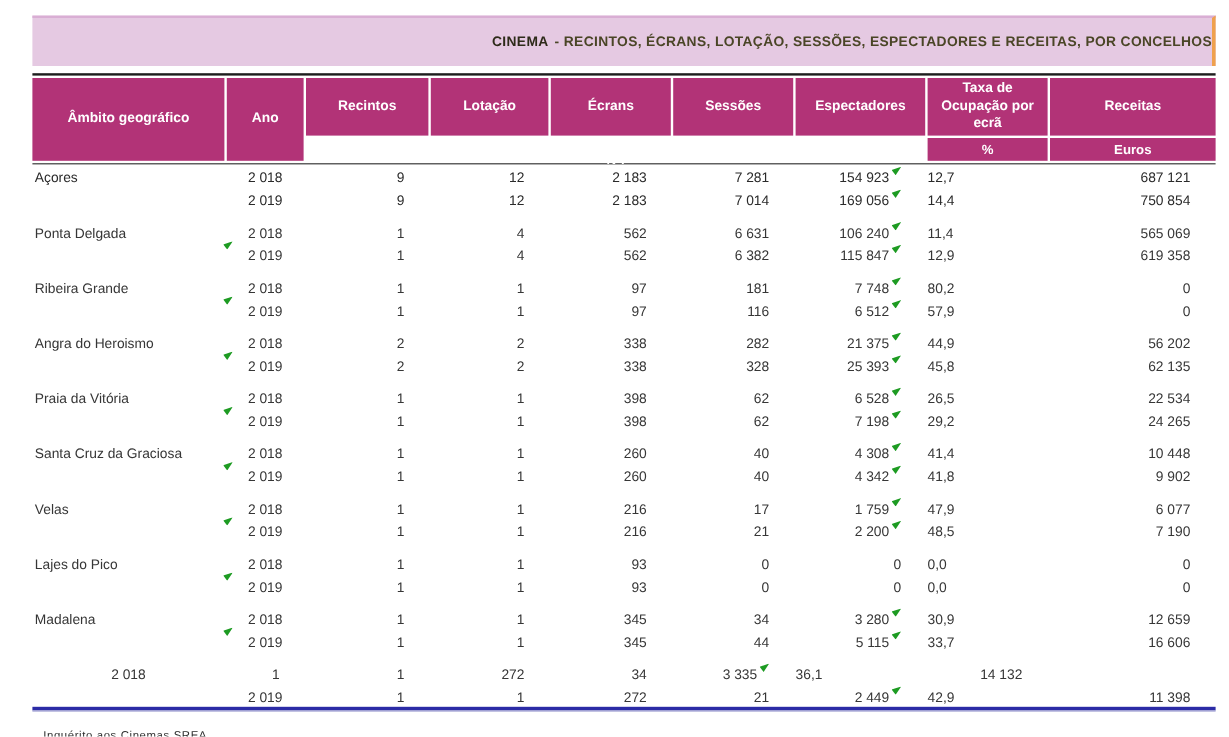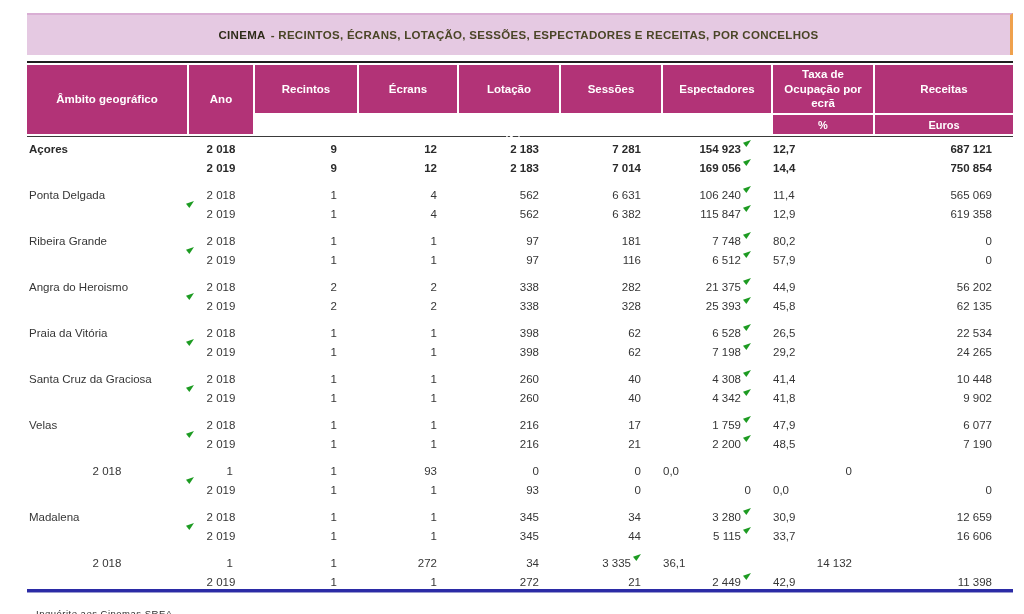--- a/index.html
+++ b/index.html
@@ -3,21 +3,21 @@
 <meta charset="utf-8">
 <style>
   html,body{margin:0;padding:0;background:#ffffff;}
   body{font-family:"Liberation Sans", sans-serif;}
   #page{position:relative;width:1024px;height:614px;background:#ffffff;overflow:hidden;}
 
   
   .title-bar{
     position:absolute;left:27px;top:13px;width:983px;height:40px;
     background:#e5c9e2;border-top:2px solid #d9aed4;border-right:3px solid #efa14d;
-    display:flex;align-items:center;justify-content:center;
+    display:flex;align-items:center;justify-content:flex-end;
     font-size:11.5px;font-weight:bold;letter-spacing:0.3px;
   }
   .title-prefix{color:#2e2b1a;}
   .title-rest{color:#4a4526;margin-left:5px;}
 
   
   .tgrid{
     display:grid;
     grid-template-columns:160px 64px 102px 98px 100px 100px 108px 100px 138px;
     column-gap:2px;
@@ -41,21 +41,21 @@
   }
   .u-num{grid-column:3/8;margin-top:19px;}
   .u-pct{grid-column:8;}
   .u-eur{grid-column:9;}
 
   
   .tbody{position:absolute;left:27px;top:140px;width:986px;}
   .row-group{margin-top:0;}
   .row-group + .row-group{margin-top:8px;}
   .data-row{height:19px;line-height:19px;font-size:11.5px;color:#363636;}
-  .data-row.bold{font-weight:bold;color:#2a2a2a;}
+  .data-row.bold{font-weight:normal;color:#2a2a2a;}
   .dcell{white-space:nowrap;overflow:visible;}
   .c-geo{text-align:left;padding-left:2px;}
   .c-ano{text-align:center;position:relative;}
   .c-num{text-align:right;padding-right:20px;}
   .c-taxa{text-align:left;padding-right:24px;}
   .c-rec{text-align:right;padding-right:21px;}
 
   
   .flag{
     display:inline-block;width:8px;height:7px;background:#1d9b22;
@@ -79,22 +79,22 @@
   <div class="title-bar">
     <span class="title-prefix">CINEMA</span>
     <span class="title-rest">- RECINTOS, ÉCRANS, LOTAÇÃO, SESSÕES, ESPECTADORES E RECEITAS, POR CONCELHOS</span>
   </div>
 
   <div class="thead">
     <div class="tgrid">
       <div class="hcell span2">Âmbito geográfico</div>
       <div class="hcell span2">Ano</div>
       <div class="hcell">Recintos</div>
+      <div class="hcell">Lotação</div>
       <div class="hcell">Écrans</div>
-      <div class="hcell">Lotação</div>
       <div class="hcell">Sessões</div>
       <div class="hcell">Espectadores</div>
       <div class="hcell">Taxa de Ocupação por ecrã</div>
       <div class="hcell">Receitas</div>
       <div class="ucell u-num">Nº.</div>
       <div class="ucell u-pct">%</div>
       <div class="ucell u-eur">Euros</div>
     </div>
   </div>
 
@@ -262,20 +262,21 @@
           <div class="dcell c-num">1</div>
           <div class="dcell c-num">216</div>
           <div class="dcell c-num">21</div>
           <div class="dcell c-num"><span>2 200</span><span class="flag esp-flag"></span></div>
           <div class="dcell c-taxa">48,5</div>
           <div class="dcell c-rec">7 190</div>
         </div>
       </div>
       <div class="row-group">
         <div class="tgrid data-row">
+          <div class="dcell c-geo">Lajes do Pico</div>
           <div class="dcell c-ano"><span>2 018</span></div>
           <div class="dcell c-num">1</div>
           <div class="dcell c-num">1</div>
           <div class="dcell c-num">93</div>
           <div class="dcell c-num">0</div>
           <div class="dcell c-num"><span>0</span></div>
           <div class="dcell c-taxa">0,0</div>
           <div class="dcell c-rec">0</div>
         </div>
         <div class="tgrid data-row">

